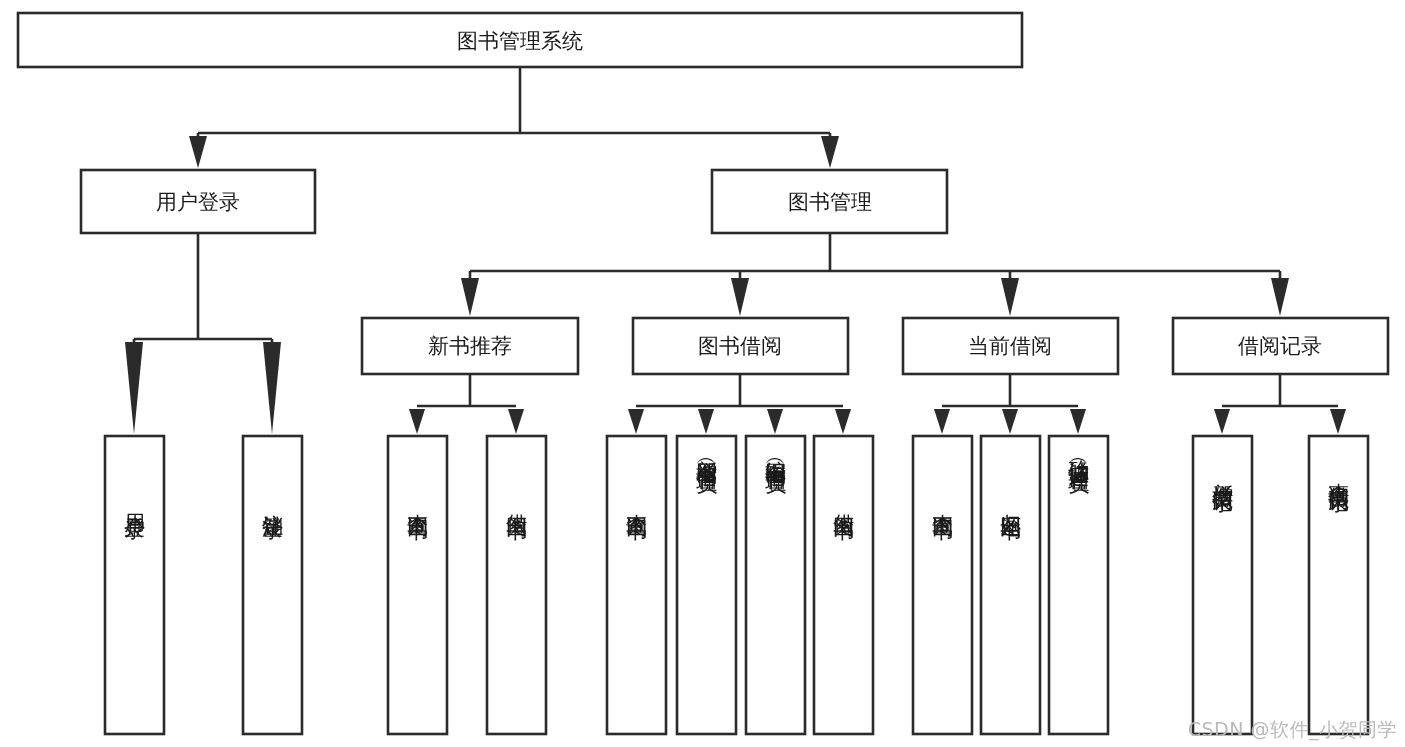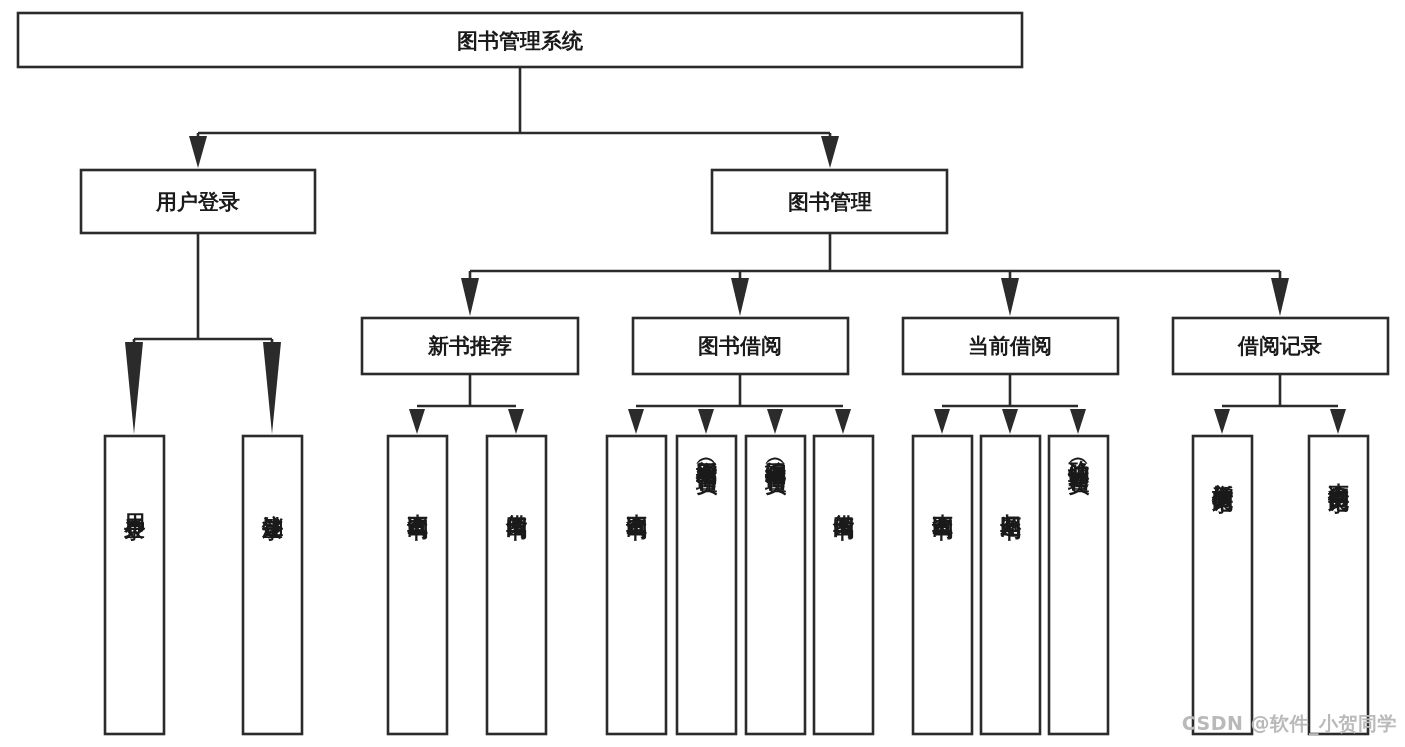--- a/index.html
+++ b/index.html
@@ -10,21 +10,20 @@
   }
   body {
     font-family: "DejaVu Sans", "Liberation Sans", sans-serif;
   }
   #diagram-root {
     position: relative;
     width: 1405px;
     height: 747px;
     background: #ffffff;
     overflow: hidden;
-    font-weight: bold;
   }
   svg.diagram-canvas {
     position: absolute;
     left: 0;
     top: 0;
     width: 1405px;
     height: 747px;
   }
   .node-box {
     fill: #ffffff;
@@ -60,21 +59,21 @@
     font-family: "DejaVu Sans", "Liberation Sans", sans-serif;
     font-size: 21px;
     line-height: 1.08;
     color: #1a1a1a;
     letter-spacing: 2px;
     white-space: nowrap;
   }
   .watermark {
     position: absolute;
     right: 8px;
-    bottom: 10px;
+    bottom: 4px;
     font-family: "DejaVu Sans", "Liberation Sans", sans-serif;
     font-size: 19px;
     color: #b9b9b9;
     white-space: nowrap;
     letter-spacing: 0.5px;
   }
 </style>
 </head>
 <body>
 

